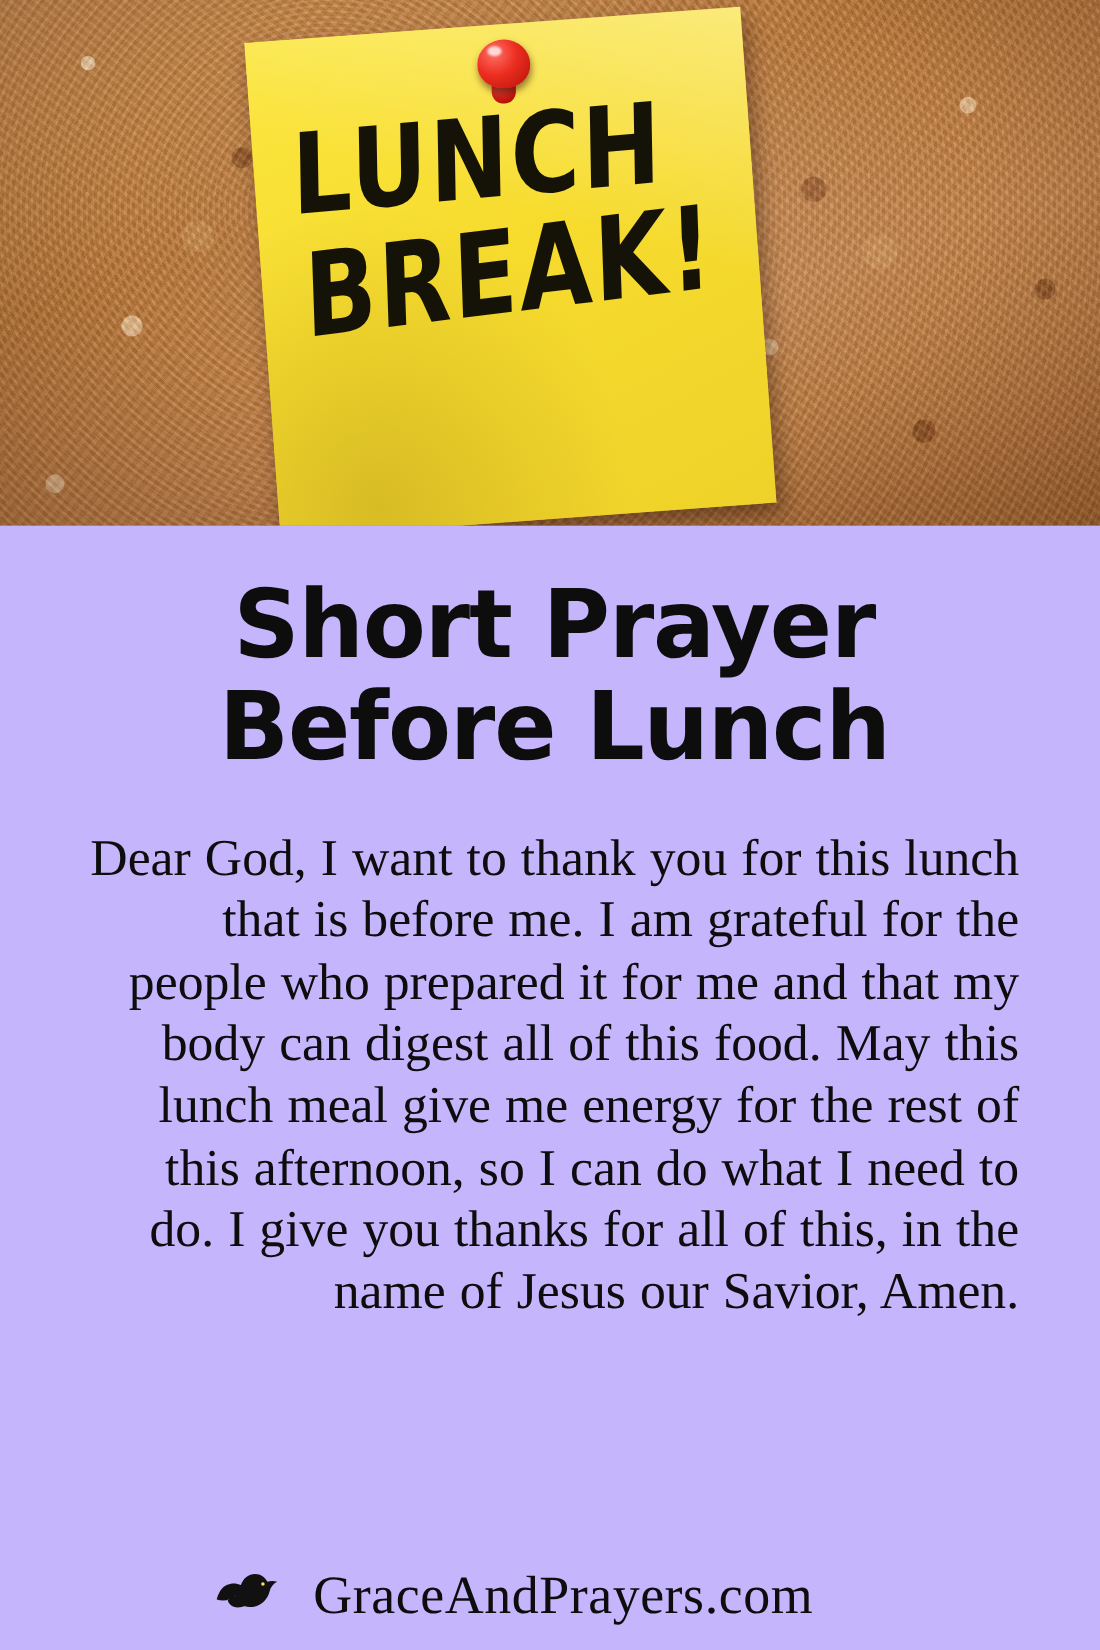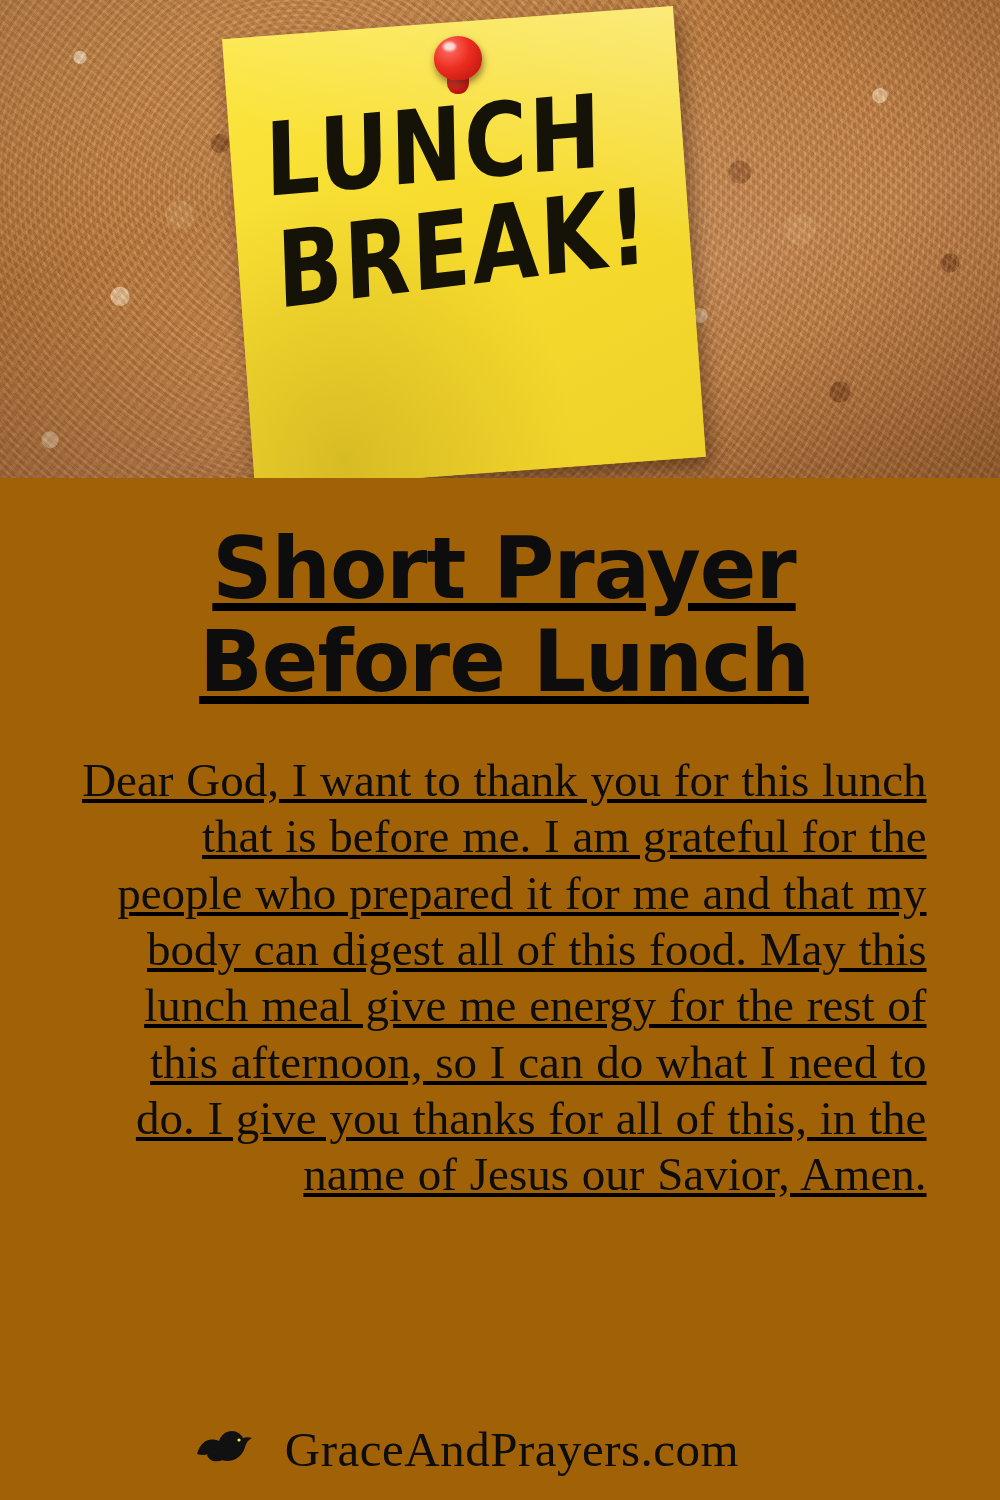--- a/index.html
+++ b/index.html
@@ -160,25 +160,24 @@
     height: 24px;
     border-radius: 0 0 45% 45%;
     background: radial-gradient(circle at 35% 20%, #f2584c 0%, #c4170e 70%, #8d0a05 100%);
   }
 
   
   .panel {
     position: relative;
     width: 1000px;
     height: 1022px;
-    background: #a16207;
+    background: #c4b5fd;
     box-sizing: border-box;
     padding: 44px 40px 0 48px;
     text-align: center;
-    text-decoration: underline;
   }
   .title {
     margin: 0 auto;
     color: #0d0d0d;
     font-family: "DejaVu Sans", sans-serif;
     font-weight: 700;
     font-size: 86px;
     line-height: 1.08;
     letter-spacing: -1px;
     max-width: 830px;

